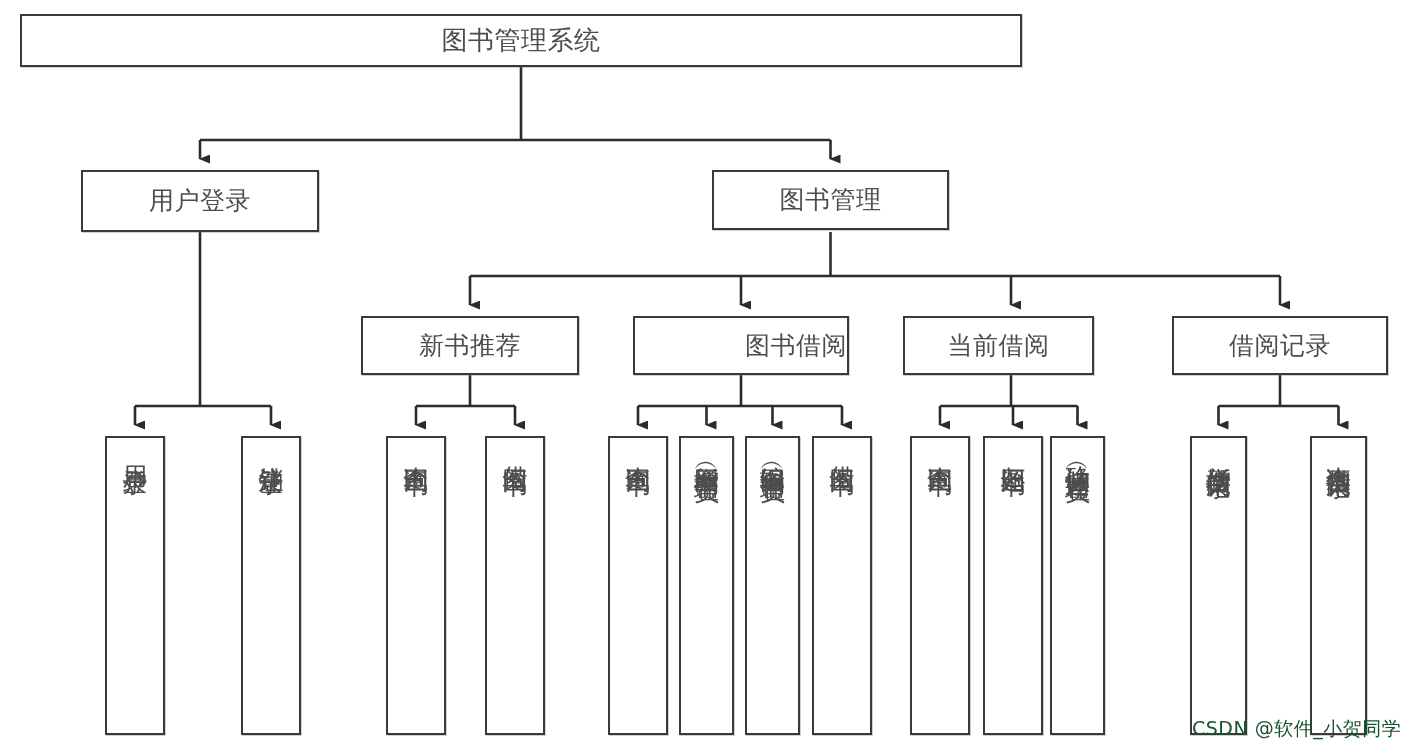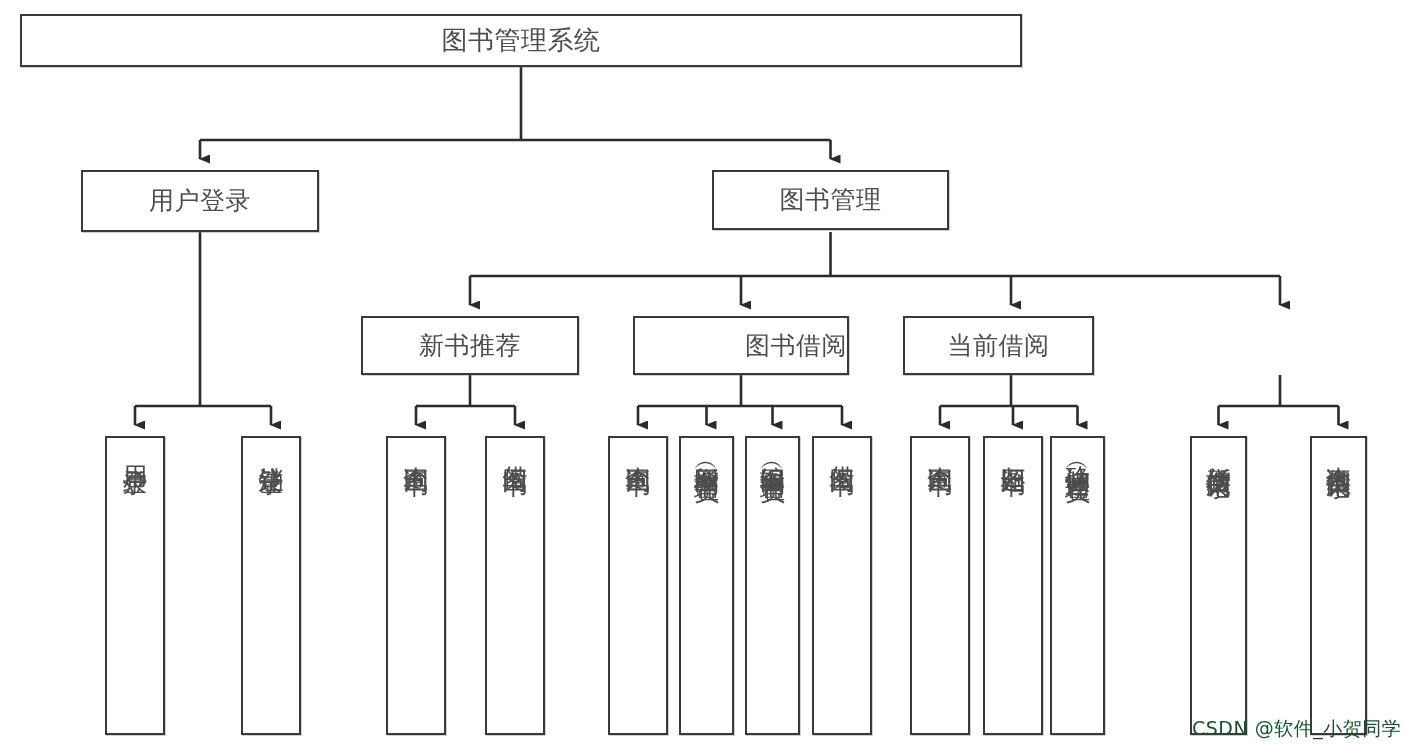--- a/index.html
+++ b/index.html
@@ -135,20 +135,23 @@
 
   <div class="node horizontal" style="left: 361px; top: 316px; width: 218px; height: 59px;">
     <span class="node-label">新书推荐</span>
   </div>
   <div class="node horizontal" style="left: 633px; top: 316px; width: 216px; height: 59px; justify-content: flex-end;">
     <span class="node-label">图书借阅</span>
   </div>
   <div class="node horizontal" style="left: 903px; top: 316px; width: 191px; height: 59px;">
     <span class="node-label">当前借阅</span>
   </div>
+  <div class="node horizontal" style="left: 1172px; top: 316px; width: 216px; height: 59px;">
+    <span class="node-label">借阅记录</span>
+  </div>
 
   <div class="node vertical" style="left: 105px; top: 436px; width: 60px; height: 299px;">
     <span class="node-label">用户登录</span>
   </div>
   <div class="node vertical" style="left: 241px; top: 436px; width: 60px; height: 299px;">
     <span class="node-label">注销登录</span>
   </div>
   <div class="node vertical" style="left: 386px; top: 436px; width: 60px; height: 299px;">
     <span class="node-label">查询图书</span>
   </div>

